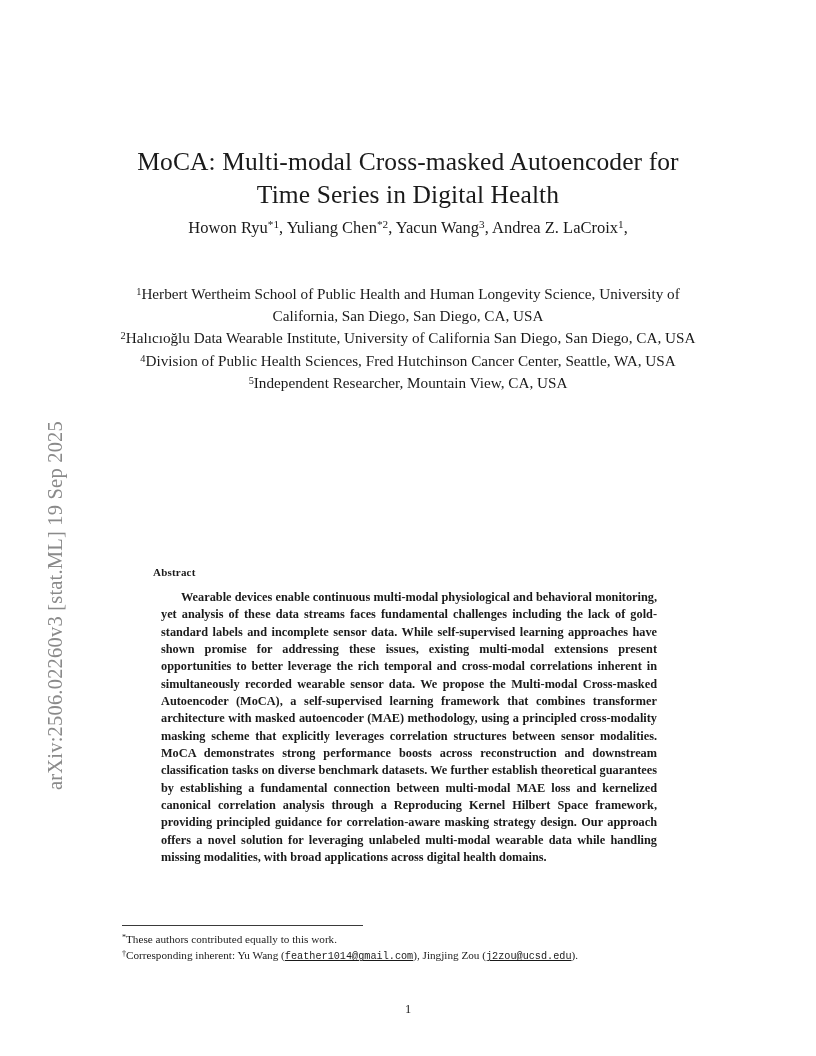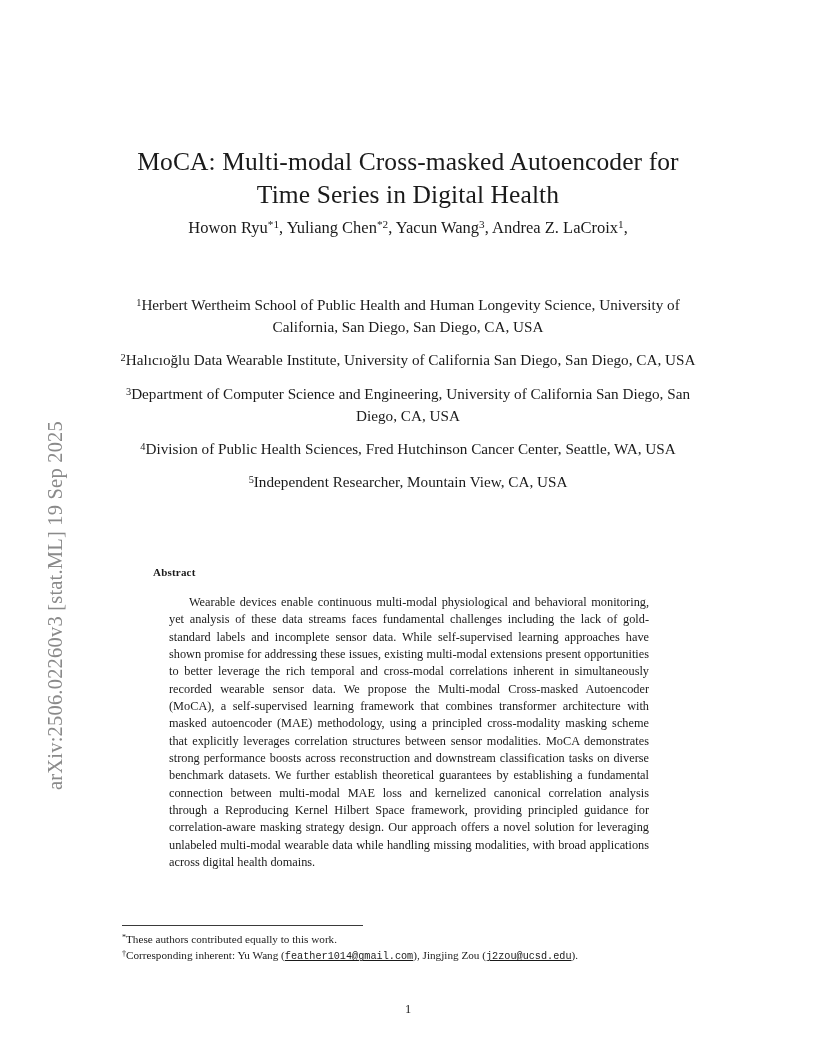--- a/index.html
+++ b/index.html
@@ -74,21 +74,21 @@
 
   .affiliations {
     position: absolute;
     left: 108px;
     top: 283px;
     width: 600px;
     text-align: center;
     font-size: 15.2px;
     line-height: 22.2px;
   }
-  .affiliations .aff { display: block; margin-top: 11px; }
+  .affiliations .aff { display: block; }
 
   sup {
     font-size: 0.68em;
     vertical-align: 0.42em;
     line-height: 0;
   }
 
   .abstract-block {
     position: absolute;
     left: 153px;
@@ -101,22 +101,23 @@
     font-size: 11px;
     margin: 0 0 11px 0;
     letter-spacing: 0.2px;
   }
   .abstract-body {
     font-size: 12.3px;
     line-height: 17.35px;
     text-align: justify;
     text-justify: inter-word;
     text-indent: 20px;
-    margin: 16px;
+    margin: 8px;
     hyphens: auto;
+    font-weight: bold;
     -webkit-hyphens: auto;
   }
 
   .footnote-area {
     position: absolute;
     left: 122px;
     top: 925px;
     width: 572px;
   }
   .footnote-rule {
@@ -166,21 +167,20 @@
 
   <div class="authors">
     <span class="line">
       Howon Ryu<sup>*1</sup>, Yuliang Chen<sup>*2</sup>, Yacun Wang<sup>3</sup>, Andrea Z. LaCroix<sup>1</sup>,
     </span>
   </div>
 
   <div class="affiliations">
     <span class="aff"><sup>1</sup><span>Herbert Wertheim School of Public Health and Human Longevity Science, University of California, San Diego, San Diego, CA, USA</span></span>
     <span class="aff"><sup>2</sup><span>Halıcıoğlu Data Wearable Institute, University of California San Diego, San Diego, CA, USA</span></span>
-    <span class="aff"><sup>3</sup><span>Department of Computer Science and Engineering, University of California San Diego, San Diego, CA, USA</span></span>
     <span class="aff"><sup>4</sup><span>Division of Public Health Sciences, Fred Hutchinson Cancer Center, Seattle, WA, USA</span></span>
     <span class="aff"><sup>5</sup><span>Independent Researcher, Mountain View, CA, USA</span></span>
   </div>
 
   <div class="abstract-block">
     <div class="abstract-heading">Abstract</div>
     <p class="abstract-body">Wearable devices enable continuous multi-modal physiological and behavioral monitoring, yet analysis of these data streams faces fundamental challenges including the lack of gold-standard labels and incomplete sensor data. While self-supervised learning approaches have shown promise for addressing these issues, existing multi-modal extensions present opportunities to better leverage the rich temporal and cross-modal correlations inherent in simultaneously recorded wearable sensor data. We propose the Multi-modal Cross-masked Autoencoder (MoCA), a self-supervised learning framework that combines transformer architecture with masked autoencoder (MAE) methodology, using a principled cross-modality masking scheme that explicitly leverages correlation structures between sensor modalities. MoCA demonstrates strong performance boosts across reconstruction and downstream classification tasks on diverse benchmark datasets. We further establish theoretical guarantees by establishing a fundamental connection between multi-modal MAE loss and kernelized canonical correlation analysis through a Reproducing Kernel Hilbert Space framework, providing principled guidance for correlation-aware masking strategy design. Our approach offers a novel solution for leveraging unlabeled multi-modal wearable data while handling missing modalities, with broad applications across digital health domains.</p>
   </div>
 
   <div class="footnote-area">

